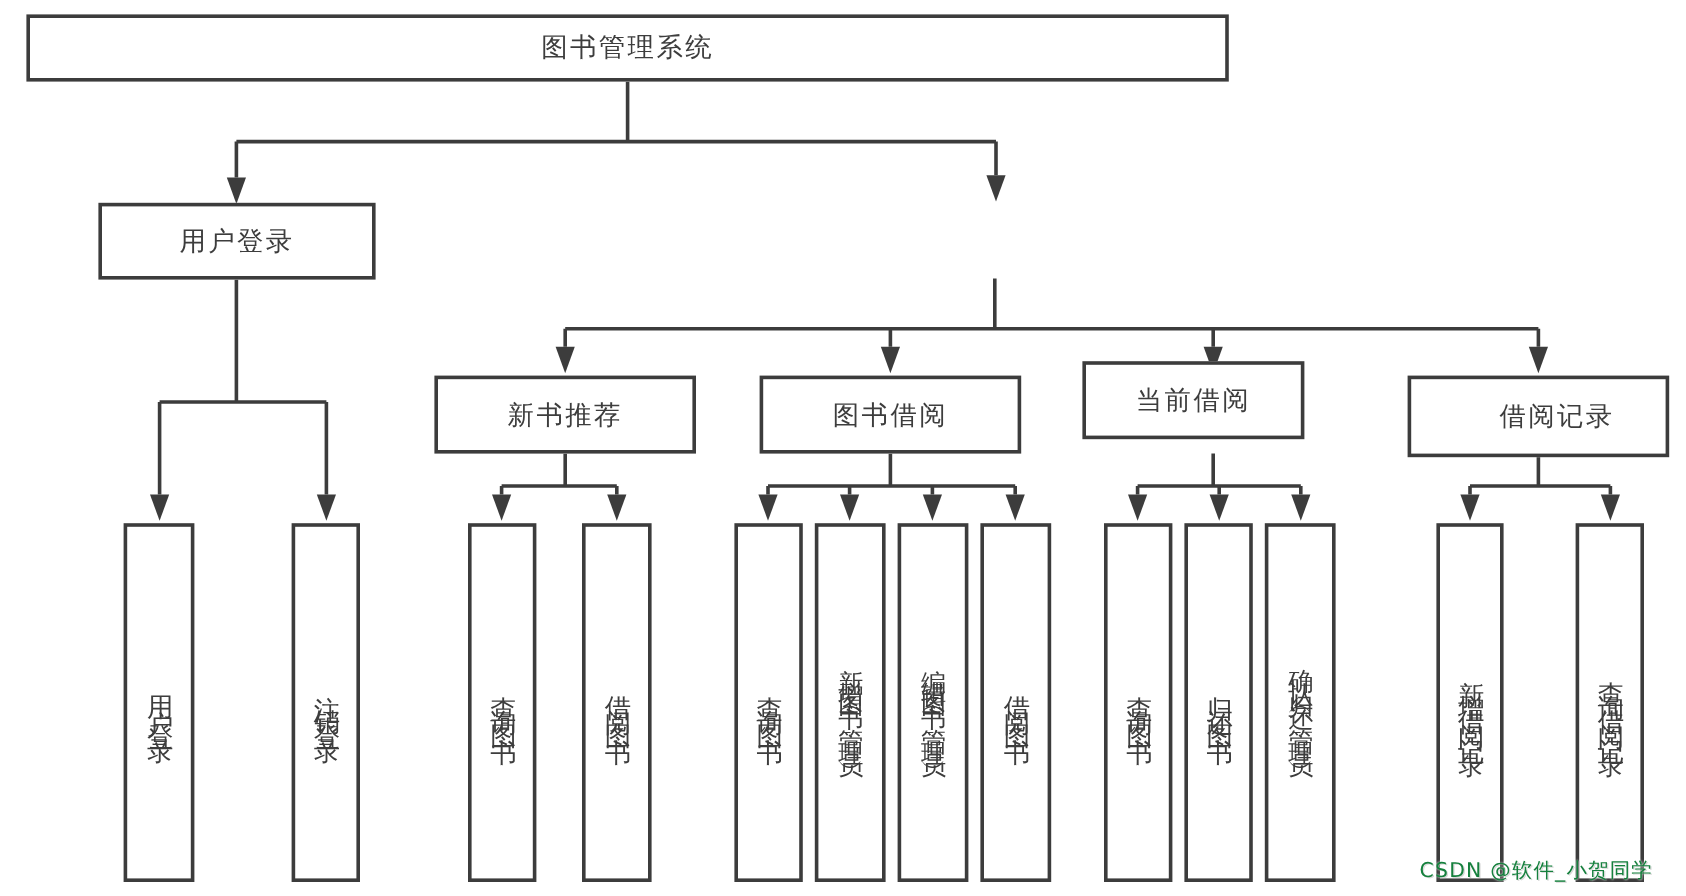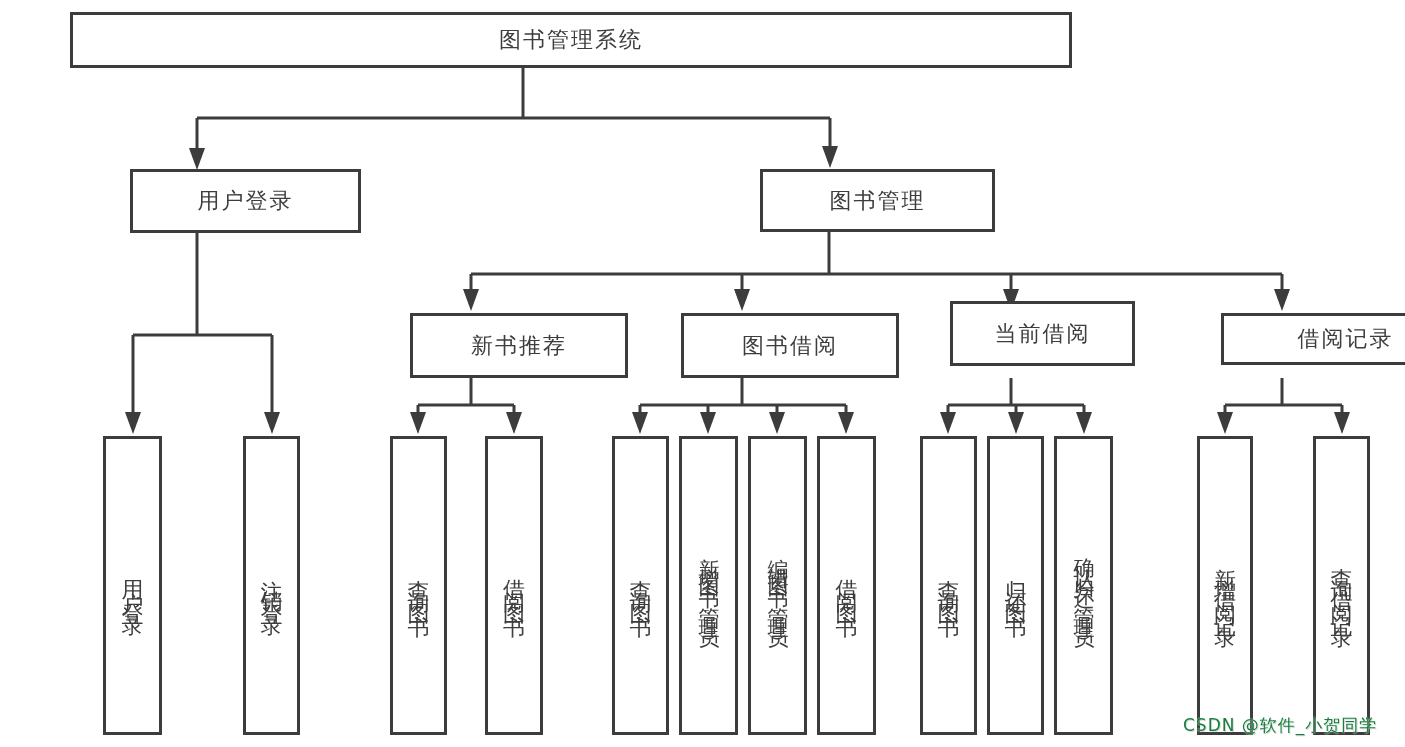--- a/index.html
+++ b/index.html
@@ -20,21 +20,21 @@
   .node {
     position: absolute;
     box-sizing: border-box;
     border: 3px solid #3c3c3c;
     background: #ffffff;
     display: flex;
     align-items: center;
     justify-content: center;
     text-align: center;
   }
-  .node.h { font-size: 22px; letter-spacing: 2px; margin-left: 48px; }
+  .node.h { font-size: 22px; letter-spacing: 2px; }
   .node.v {
     writing-mode: vertical-rl;
     text-orientation: mixed;
     font-size: 22px;
     letter-spacing: 12px;
     line-height: 1;
   }
   .node.v.long { letter-spacing: 10px; font-size: 21px; }
   .watermark {
     position: absolute;
@@ -105,26 +105,25 @@
       <polygon points="1016,434 1008,412 1024,412"></polygon>
       <polygon points="1084,434 1076,412 1092,412"></polygon>
       <polygon points="1225,434 1217,412 1233,412"></polygon>
       <polygon points="1342,434 1334,412 1350,412"></polygon>
     </g>
   </svg>
 
   <div class="node h" style="left:22px; top:12px; width:1002px; height:56px;">图书管理系统</div>
 
   <div class="node h" style="left:82px; top:169px; width:231px; height:64px;">用户登录</div>
-  <div class="node h" style="left:712px; top:169px; width:235px; height:63px;">图书管理</div>
 
   <div class="node h" style="left:362px; top:313px; width:218px; height:65px;font-family:Liberation Mono, monospace;">新书推荐</div>
   <div class="node h" style="left:633px; top:313px; width:218px; height:65px;">图书借阅</div>
   <div class="node h" style="left:902px; top:301px; width:185px; height:65px;">当前借阅</div>
-  <div class="node h" style="left:1173px; top:313px; width:218px; height:52px;padding-left:31px;">借阅记录</div>
+  <div class="node h" style="left:1173px; top:313px; width:218px; height:68px;padding-left:31px;">借阅记录</div>
 
   <div class="node v" style="left:103px; top:436px; width:59px; height:299px;">用户登录</div>
   <div class="node v" style="left:243px; top:436px; width:57px; height:299px;">注销登录</div>
 
   <div class="node v" style="left:390px; top:436px; width:57px; height:299px;">查询图书</div>
   <div class="node v" style="left:485px; top:436px; width:58px; height:299px;">借阅图书</div>
 
   <div class="node v" style="left:612px; top:436px; width:57px; height:299px;">查询图书</div>
   <div class="node v long" style="left:679px; top:436px; width:59px; height:299px;">新增图书（管理员）</div>
   <div class="node v long" style="left:748px; top:436px; width:59px; height:299px;">编辑图书（管理员）</div>

